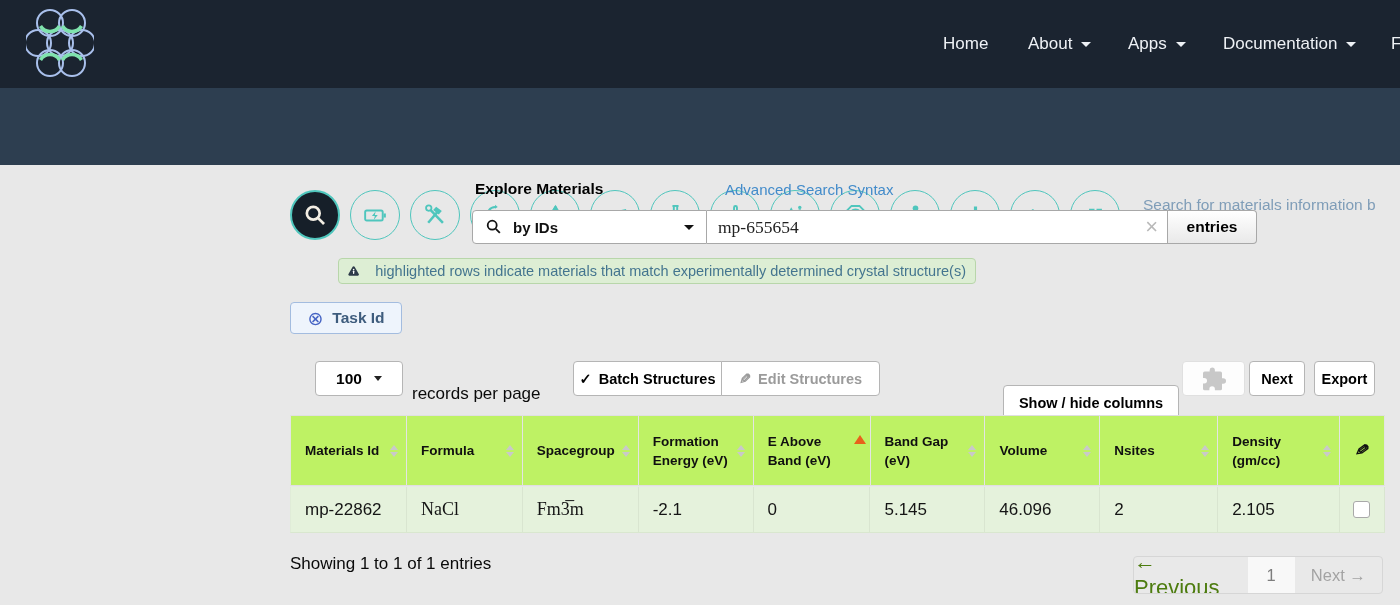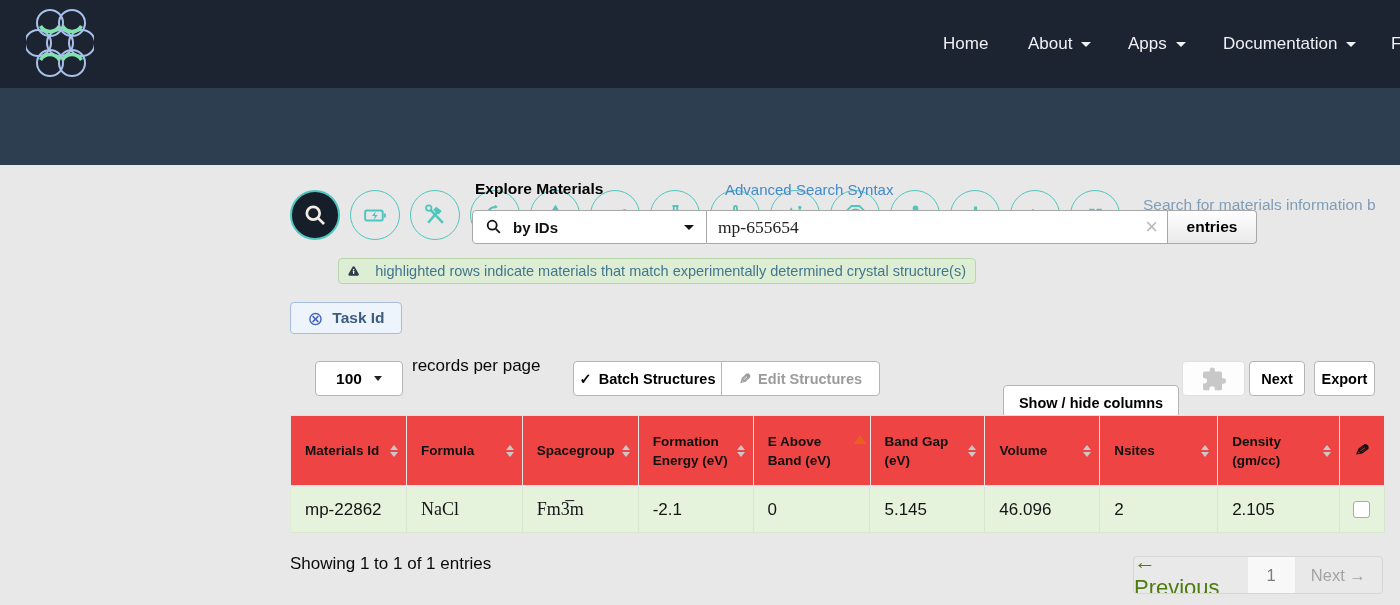--- a/index.html
+++ b/index.html
@@ -56,33 +56,33 @@
   .chip .gx{color:#4664c4;font-size:19px;line-height:1;}
   .chip .lbl{font-weight:bold;font-size:15.5px;color:#3e5c7d;}
 
   
   .btn{background:#fff;border:1px solid #b5b5b5;box-sizing:border-box;display:flex;align-items:center;
        justify-content:center;gap:7px;font-weight:bold;font-size:14.5px;color:#000;cursor:pointer;
        height:35px;border-radius:4px;}
   .page-size{position:absolute;left:315px;top:361px;width:88px;gap:12px;font-size:15.5px;}
   .ps-caret{width:0;height:0;border-left:4.5px solid transparent;border-right:4.5px solid transparent;
             border-top:5px solid #222;}
-  .records-label{position:absolute;left:412px;top:356px;font-size:17px;color:#0a0a0a;text-align:center;}
+  .records-label{position:absolute;left:412px;top:384px;font-size:17px;color:#0a0a0a;text-align:center;}
   .batch-group{position:absolute;left:573px;top:361px;display:flex;}
   .batch-btn{border-radius:4px 0 0 4px;width:149px;}
   .edit-btn{border-radius:0 4px 4px 0;width:159px;margin-left:-1px;color:#9b9b9b;}
   .edit-btn .pe{transform:scaleX(-1);display:inline-block;}
   .showhide-btn{position:absolute;left:1003px;top:361px;width:176px;margin-top:24px;}
   .puzzle-btn{position:absolute;left:1182px;top:361px;width:63px;border-color:#e0e0e0;background:#fdfdfd;}
   .print-btn{position:absolute;left:1249px;top:361px;width:56px;}
   .export-btn{position:absolute;left:1314px;top:361px;width:61px;}
 
   
   .thead{position:absolute;left:290px;top:415px;width:1095px;height:71px;box-sizing:border-box;
-         background:#ef4444;border-top:1px solid #e0e0e0;border-bottom:1px solid #e0e0e0;
+         background:#bef264;border-top:1px solid #e0e0e0;border-bottom:1px solid #e0e0e0;
          border-left:1px solid #e4e4e4;display:flex;}
   .th{position:relative;box-sizing:border-box;border-right:1px solid #e4e4e4;display:flex;
       align-items:center;padding:0 24px 0 14px;font-weight:bold;font-size:13.5px;line-height:19px;
       color:#101010;cursor:pointer;}
   .sort{position:absolute;right:8px;top:50%;transform:translateY(-50%);display:flex;
         flex-direction:column;gap:2px;}
   .sort .up{width:0;height:0;border-left:4.5px solid transparent;border-right:4.5px solid transparent;
             border-bottom:5px solid #c9c9c9;}
   .sort .dn{width:0;height:0;border-left:4.5px solid transparent;border-right:4.5px solid transparent;
             border-top:5px solid #c9c9c9;}

